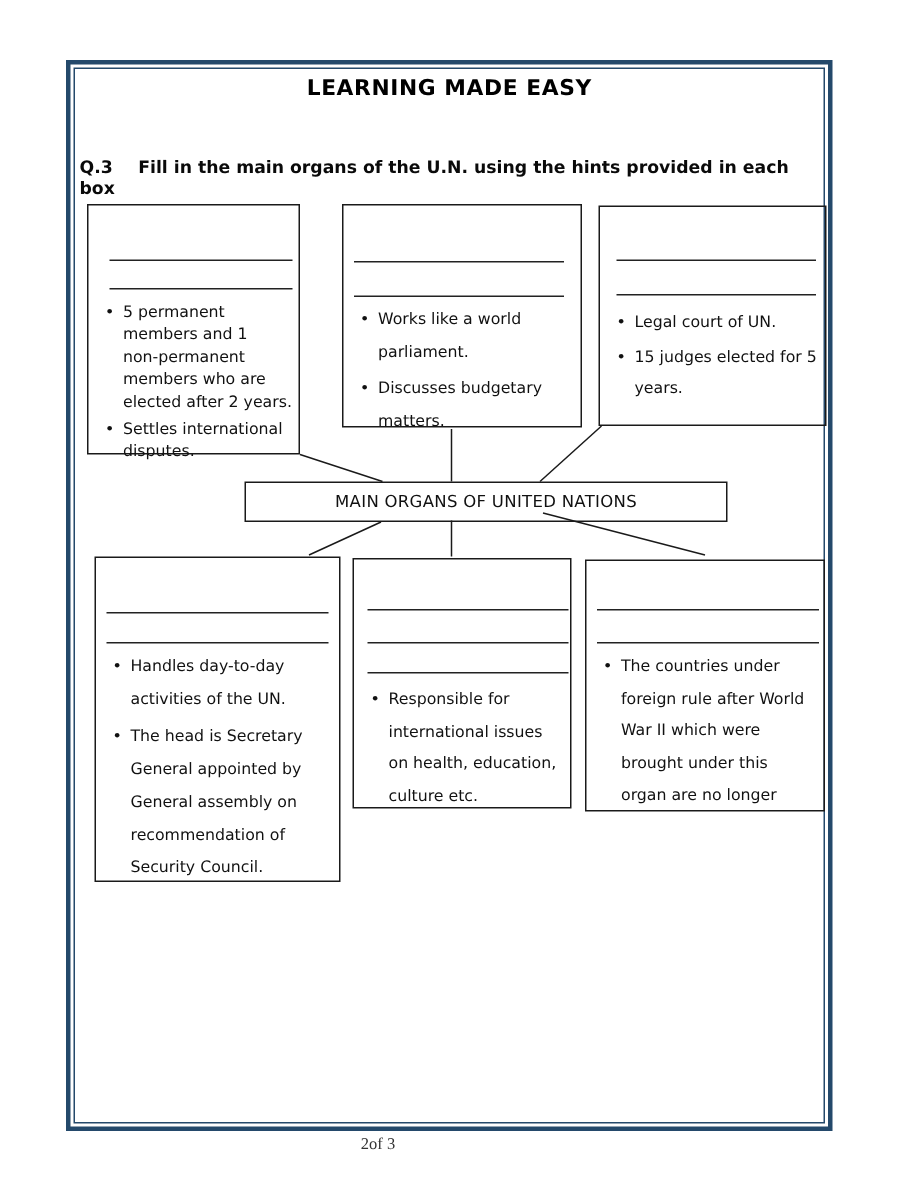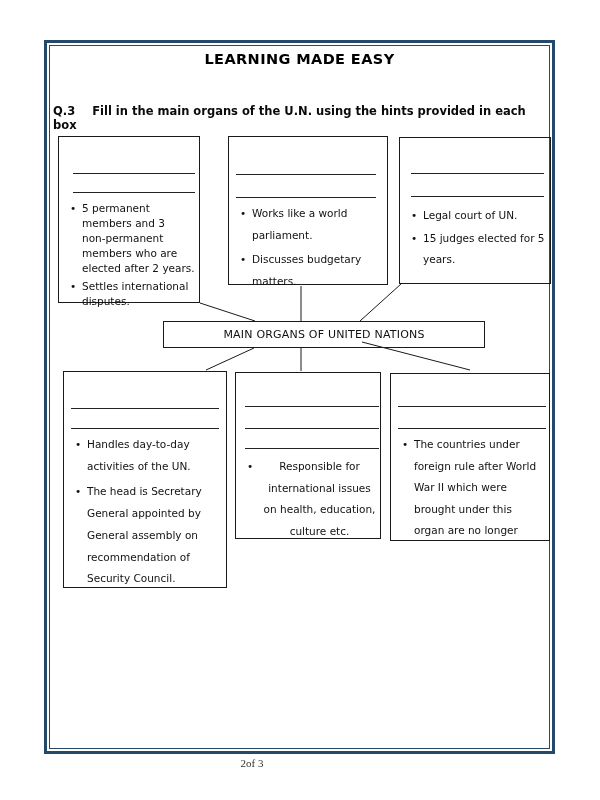--- a/index.html
+++ b/index.html
@@ -76,21 +76,21 @@
   .bullets li::before { content: "\2022"; position: absolute; left: 1px; }
   #box-tl .bullets { top: 64px; }
   #box-tl .bullets li { line-height: 15px; margin-bottom: 3px; }
   #box-tm .bullets { top: 66px; }
   #box-tm .bullets li { line-height: 21.5px; margin-bottom: 3px; }
   #box-tr .bullets { top: 67px; }
   #box-tr .bullets li { line-height: 21.5px; margin-bottom: 1px; }
   #box-bl .bullets { top: 62px; }
   #box-bl .bullets li { line-height: 21.7px; margin-bottom: 4px; }
   #box-bm .bullets { top: 83px; }
-  #box-bm .bullets li { line-height: 21.5px; text-align: center; }
+  #box-bm .bullets li { line-height: 21.5px; }
   #box-br .bullets { top: 60px; }
   #box-br .bullets li { line-height: 21.5px; }
   
   .footer {
     position: absolute; left: 0; top: 757px; width: 504px;
     text-align: center; font-family: Liberation Serif, serif;
     font-size: 11px; color: #333333;
   }
 </style>
 </head>
@@ -115,21 +115,21 @@
     <line x1="301" y1="347" x2="301" y2="371"></line>
     <line x1="362" y1="342" x2="470" y2="370"></line>
   </g>
 </svg>
 
 <div class="box" id="box-tl">
   <div class="bl tl-l1"></div>
   <div class="bl tl-l2"></div>
   <ul class="bullets">
     <li>5 permanent
-members and 3
+members and 1
 non-permanent
 members who are
 elected after 2 years.</li>
     <li>Settles international
 disputes.</li>
   </ul>
 </div>
 
 <div class="box" id="box-tm">
   <div class="bl tm-l1"></div>

